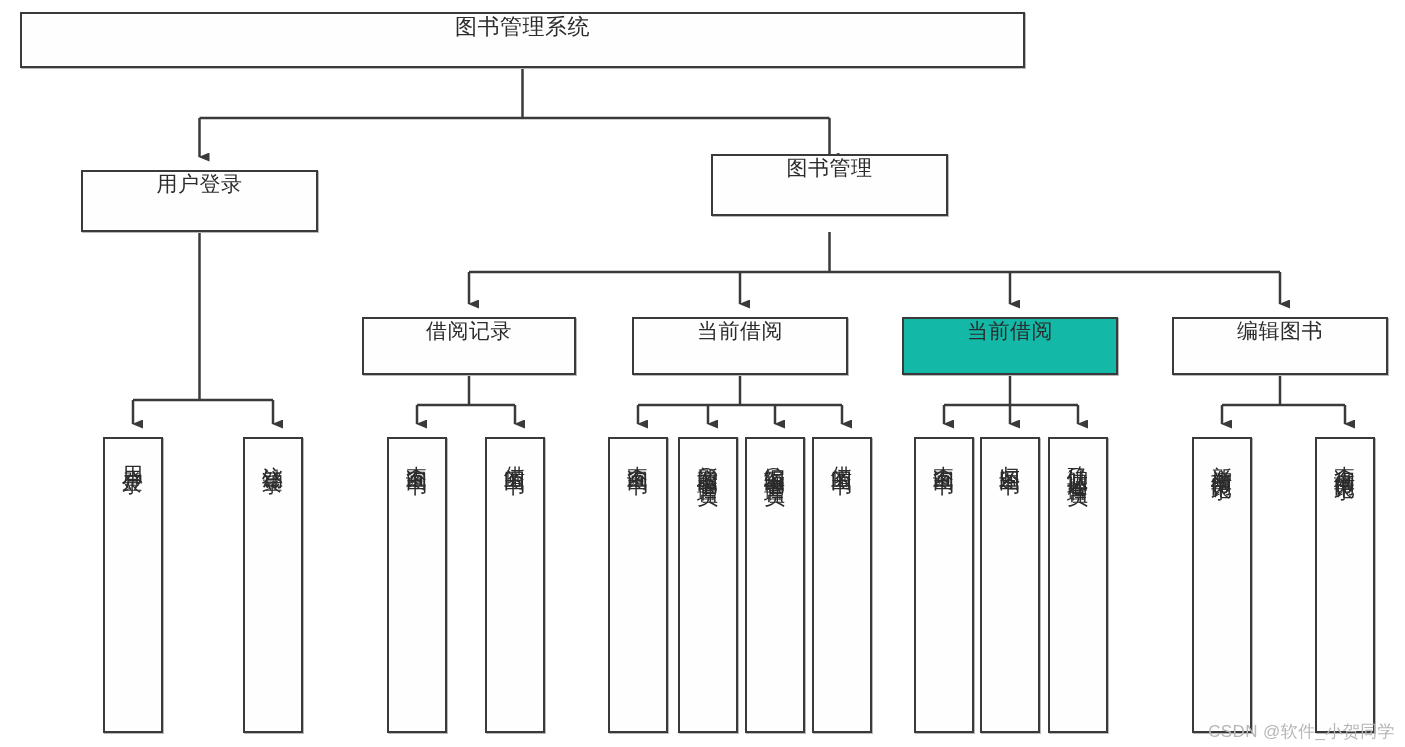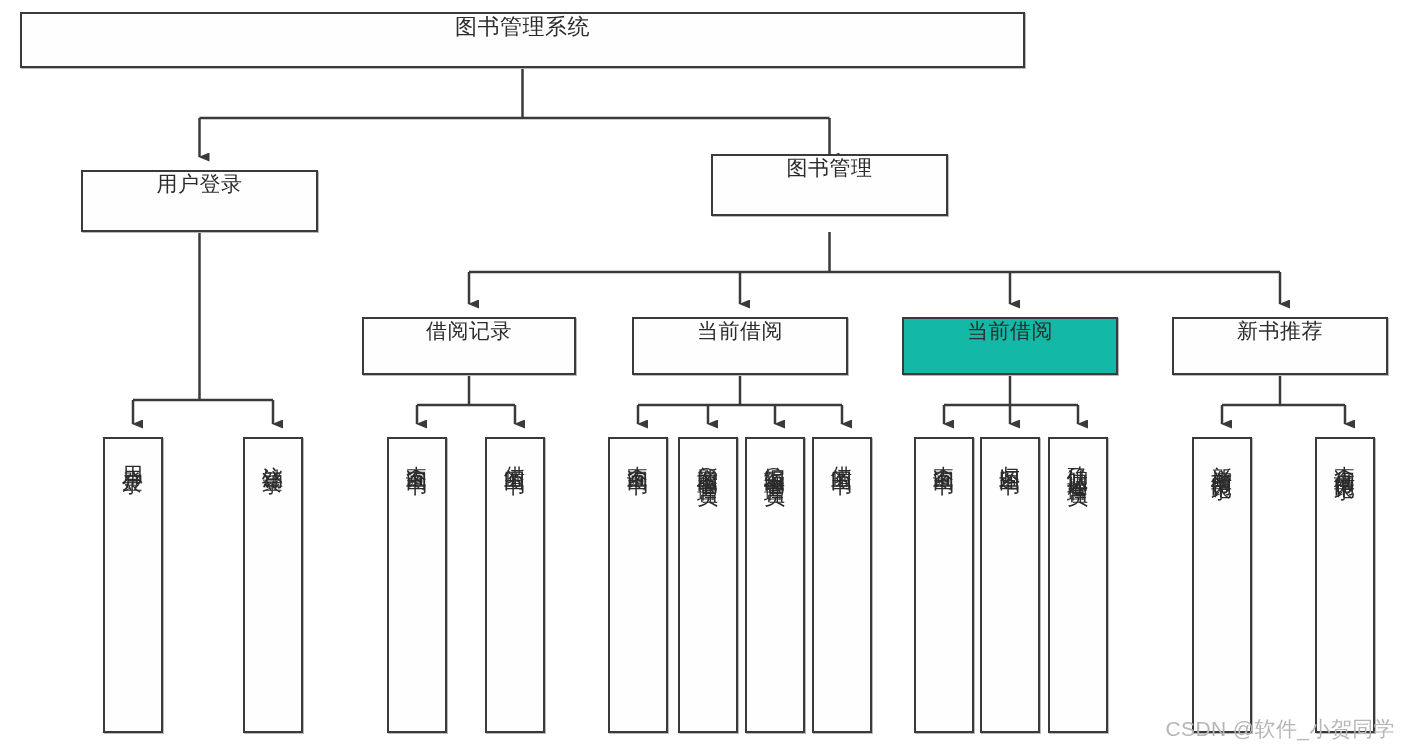--- a/index.html
+++ b/index.html
@@ -56,21 +56,21 @@
     text-orientation: upright;
     font-size: 21px;
     letter-spacing: 3px;
     line-height: 1;
   }
   .node.root .label { font-size: 22px; }
   .watermark {
     position: absolute;
     right: 10px;
     bottom: 4px;
-    font-size: 21px;
+    font-size: 17px;
     color: #b6b6b6;
     letter-spacing: 0.4px;
     white-space: nowrap;
     user-select: none;
   }
 </style>
 </head>
 <body>
 
 <div id="canvas">
@@ -131,21 +131,21 @@
       <div class="node horizontal" id="node-new-book-rec" style="left: 362px; top: 317px; width: 214px; height: 58px; border-color: rgb(58, 58, 58); background: rgb(254, 254, 254); color: rgb(43, 43, 43);">
         <span class="label">借阅记录</span>
       </div>
       <div class="node horizontal" id="node-book-borrow" style="left: 632px; top: 317px; width: 216px; height: 58px; border-color: rgb(58, 58, 58); background: rgb(254, 254, 254); color: rgb(43, 43, 43);">
         <span class="label">当前借阅</span>
       </div>
       <div class="node horizontal" id="node-current-borrow" style="left: 902px; top: 317px; width: 216px; height: 58px; border-color: rgb(58, 58, 58); background: #14b8a6; color: rgb(43, 43, 43);">
         <span class="label">当前借阅</span>
       </div>
       <div class="node horizontal" id="node-borrow-record" style="left: 1172px; top: 317px; width: 216px; height: 58px; border-color: rgb(58, 58, 58); background: rgb(254, 254, 254); color: rgb(43, 43, 43);">
-        <span class="label">新书推荐</span>
+        <span class="label">编辑图书</span>
       </div>
       <div class="node vertical" id="node-leaf-user-login" style="left: 103px; top: 437px; width: 60px; height: 296px; border-color: rgb(58, 58, 58); background: rgb(254, 254, 254); color: rgb(43, 43, 43);">
         <span class="label">用户登录</span>
       </div>
       <div class="node vertical" id="node-leaf-logout" style="left: 243px; top: 437px; width: 60px; height: 296px; border-color: rgb(58, 58, 58); background: rgb(254, 254, 254); color: rgb(43, 43, 43);">
         <span class="label">注销登录</span>
       </div>
       <div class="node vertical" id="node-leaf-query-book-rec" style="left: 387px; top: 437px; width: 60px; height: 296px; border-color: rgb(58, 58, 58); background: rgb(254, 254, 254); color: rgb(43, 43, 43);">
         <span class="label">查询图书</span>
       </div>

